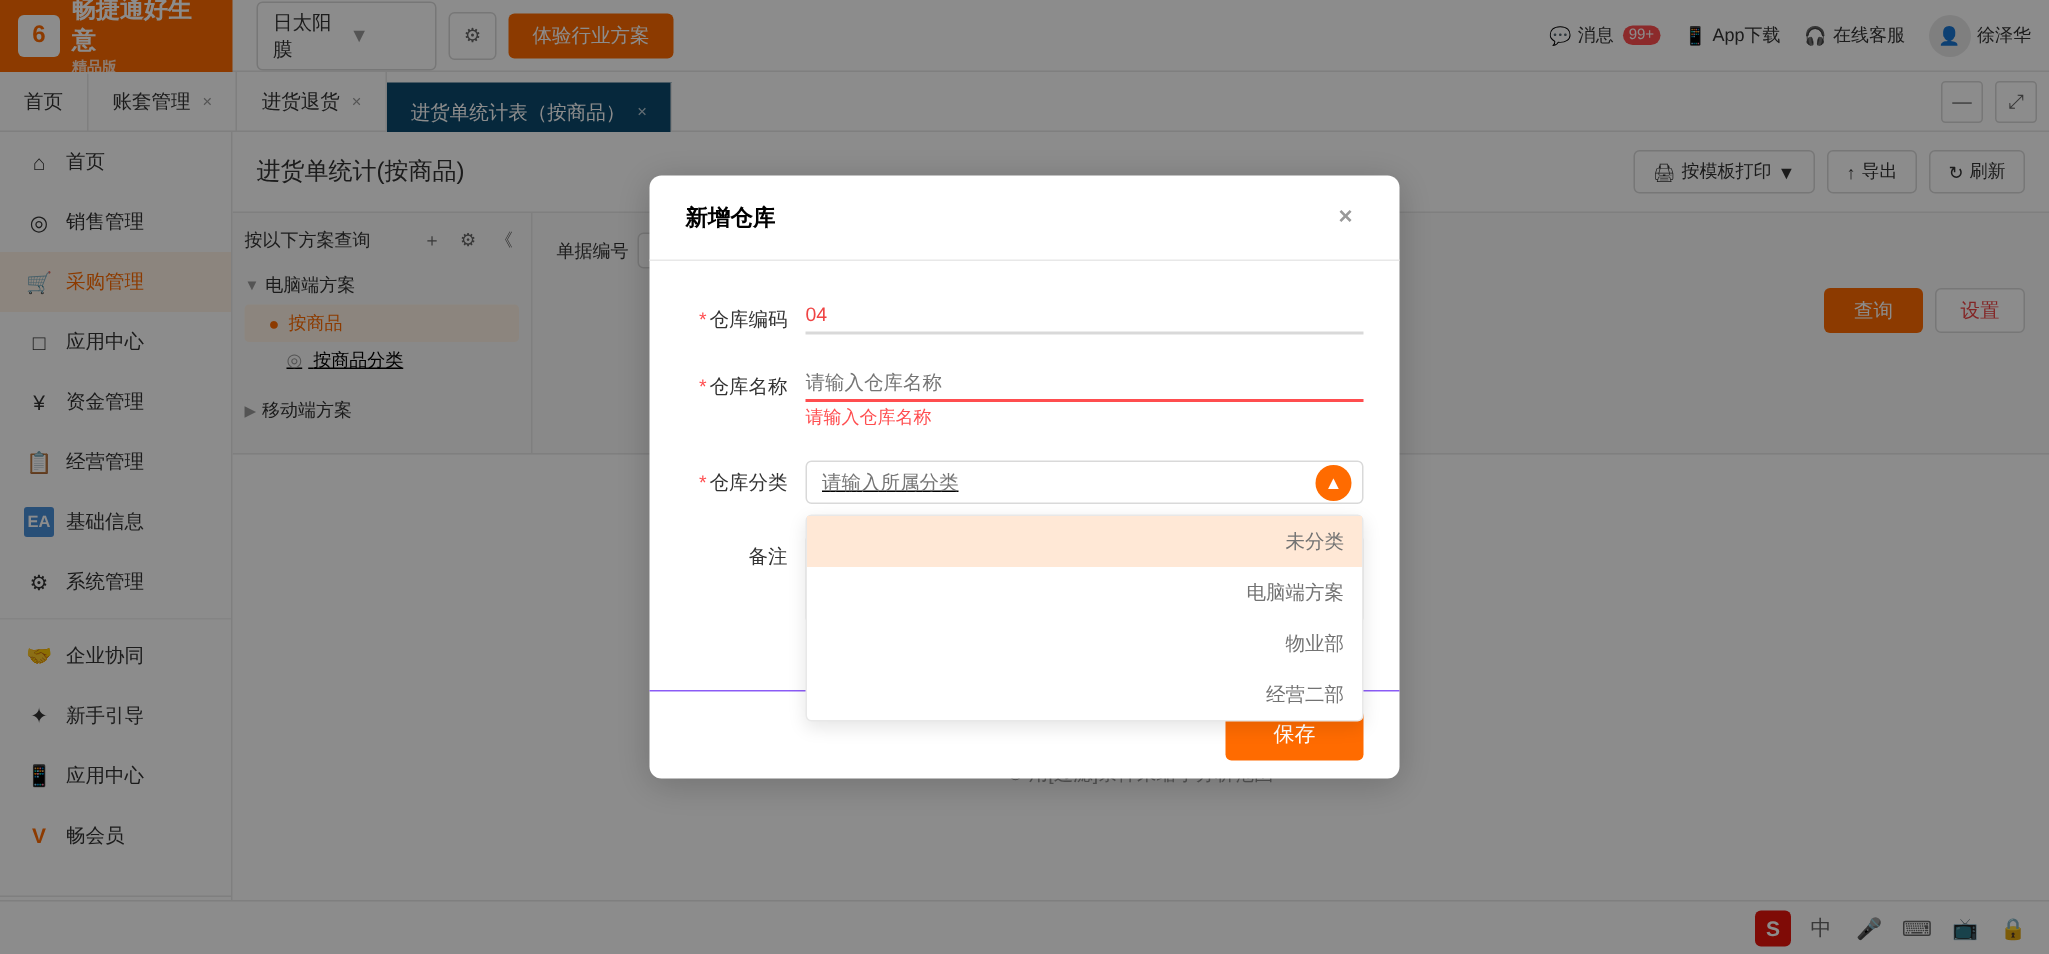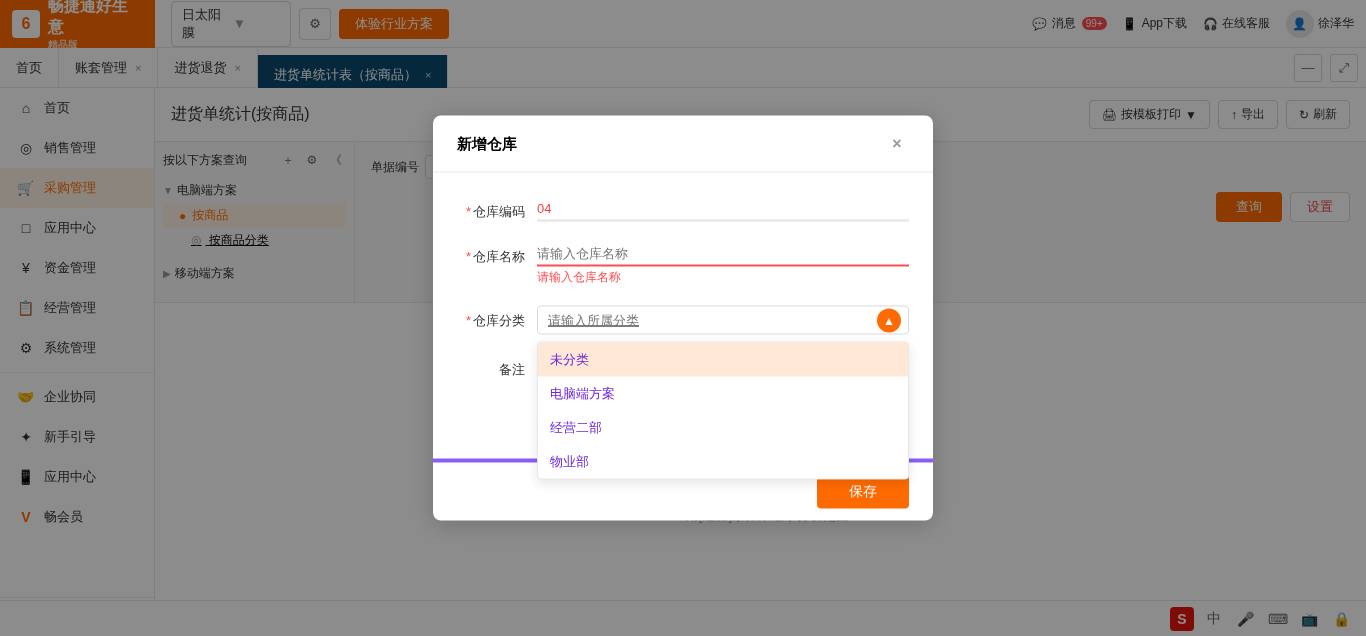--- a/index.html
+++ b/index.html
@@ -223,30 +223,30 @@
       width: 24px; height: 24px; background: #ff6b00; border-radius: 50%;
       display: flex; align-items: center; justify-content: center;
       color: #fff; font-size: 12px; cursor: pointer;
     }
     .dropdown-list {
       position: absolute; top: 36px; left: 0; right: 0;
       background: #fff; border: 1px solid #e8e8e8; border-radius: 4px;
       box-shadow: 0 4px 12px rgba(0,0,0,0.1); z-index: 300;
     }
     .dropdown-item {
-      padding: 8px 12px; cursor: pointer; font-size: 13px; color: #6d28d9;
+      padding: 8px 12px; cursor: pointer; font-size: 13px; color: #737373; text-align: right;
     }
     .dropdown-item.highlighted { background: #ffe8d6; }
     .form-textarea {
       flex: 1; border: 1px solid #d9d9d9; border-radius: 4px;
       padding: 6px 10px; font-size: 13px; outline: none; resize: none; height: 60px;
     }
     .modal-footer {
       display: flex; justify-content: flex-end; padding: 12px 24px;
-      border-top: 4px solid #8b5cf6; gap: 8px;
+      border-top: 1px solid #8b5cf6; gap: 8px;
     }
     .btn-save {
       background: #ff6b00; color: #fff; border: none; border-radius: 4px;
       padding: 8px 32px; cursor: pointer; font-size: 14px;
     }
 
     
     .bottom-bar {
       position: fixed; bottom: 0; left: 0; right: 0; height: 36px;
       background: #fff; border-top: 1px solid #e8e8e8;
@@ -350,20 +350,24 @@
       <span class="si-icon">□</span>
       <span>应用中心</span>
     </div>
     <div class="sidebar-item">
       <span class="si-icon">¥</span>
       <span>资金管理</span>
     </div>
     <div class="sidebar-item">
       <span class="si-icon">📋</span>
       <span>经营管理</span>
+    </div>
+    <div class="sidebar-item">
+      <span class="si-icon" style="font-size:11px;font-weight:bold;background:#4a90d9;color:#fff;border-radius:2px;padding:1px 2px;">EA</span>
+      <span>基础信息</span>
     </div>
     <div class="sidebar-item">
       <span class="si-icon">⚙</span>
       <span>系统管理</span>
     </div>
     <div class="sidebar-divider"></div>
     <div class="sidebar-item">
       <span class="si-icon">🤝</span>
       <span>企业协同</span>
     </div>
@@ -498,22 +502,22 @@
 
     <div class="form-row">
       <div class="form-label required">仓库分类</div>
       <div class="form-select-wrapper">
         <input class="form-select-input" placeholder="请输入所属分类" style="">
         <div class="form-select-arrow">▲</div>
         
         <div class="dropdown-list">
           <div class="dropdown-item highlighted">未分类</div>
           <div class="dropdown-item">电脑端方案</div>
+          <div class="dropdown-item">物业部</div>
           <div class="dropdown-item">经营二部</div>
-          <div class="dropdown-item">物业部</div>
         </div>
       </div>
     </div>
 
     <div class="form-row">
       <div class="form-label">备注</div>
       <textarea class="form-textarea" style=""></textarea>
     </div>
 
   </div>

